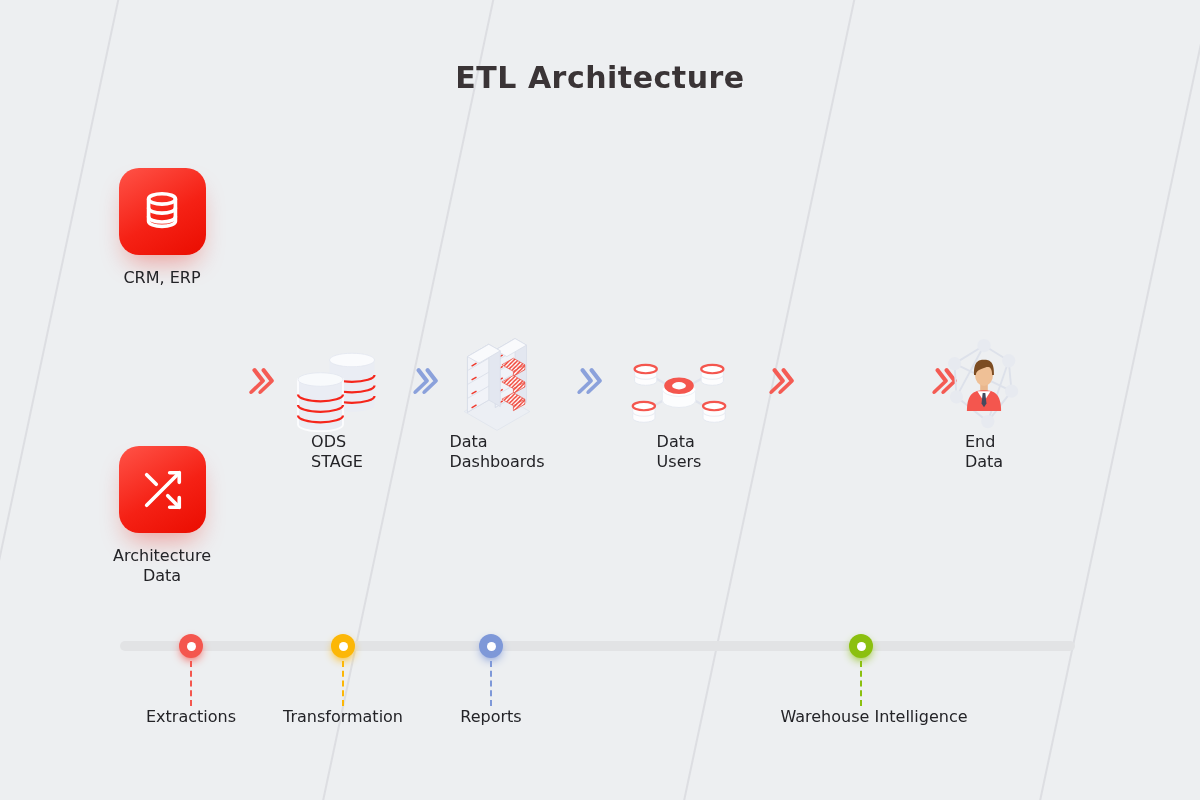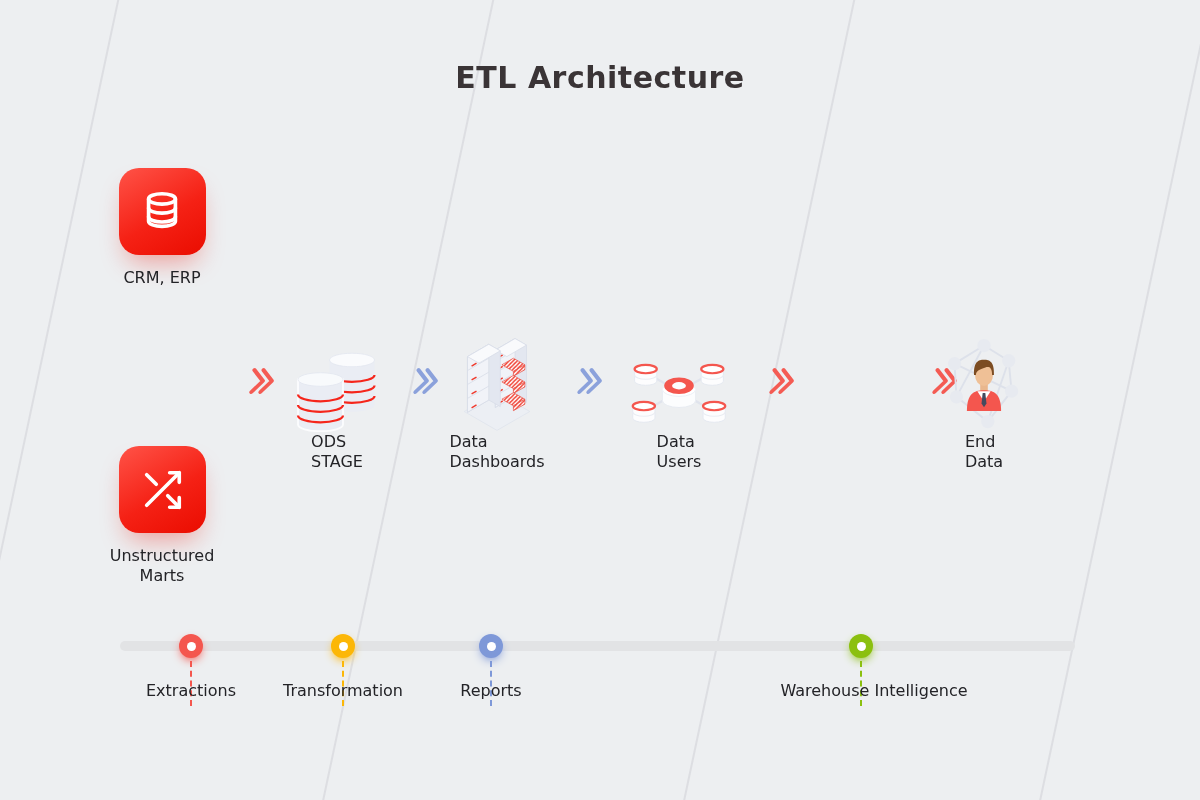--- a/index.html
+++ b/index.html
@@ -32,21 +32,21 @@
   
   .tl-bar { position:absolute; left:120px; top:641px; width:955px; height:10px;
     border-radius:6px; background:#e2e3e5; }
   .phase { position:absolute; }
   .dot { position:absolute; width:24px; height:24px; border-radius:50%;
     background:var(--c); top:634px; box-shadow:0 4px 10px -2px var(--c); }
   .dot::after { content:""; position:absolute; left:7.5px; top:7.5px; width:9px; height:9px;
     border-radius:50%; background:#fff; }
   .dash { position:absolute; top:661px; height:45px; width:0;
     border-left:2px dashed var(--c); }
-  .phase-label { position:absolute; top:681px; width:300px; text-align:center;
+  .phase-label { position:absolute; top:707px; width:300px; text-align:center;
     font-size:16px; }
   svg { display:block; }
 </style>
 </head>
 <body>
 
 <div class="canvas">
 
   <div class="diag" style="left:130px"></div>
   <div class="diag" style="left:505px"></div>
@@ -71,21 +71,21 @@
   <div class="source" style="top:446px">
     <div class="tile">
       <svg width="46" height="46" viewBox="0 0 24 24" fill="none" stroke="#ffffff" stroke-width="1.9" stroke-linecap="round" stroke-linejoin="round">
         <polyline points="16 3 21 3 21 8"></polyline>
         <line x1="4" y1="20" x2="21" y2="3"></line>
         <polyline points="21 16 21 21 16 21"></polyline>
         <line x1="15" y1="15" x2="21" y2="21"></line>
         <line x1="4" y1="4" x2="9" y2="9"></line>
       </svg>
     </div>
-    <div class="src-label">Unstructured Marts</div>
+    <div class="src-label">Architecture Data</div>
   </div>
 
   <div class="chev" style="left: 248px; color: rgb(244, 91, 83);">
     <svg width="27" height="30" viewBox="0 0 27 30" fill="none" stroke="currentColor" stroke-width="4" stroke-linecap="round" stroke-linejoin="round">
         <g transform="translate(3,0) skewX(-8)">
           <path d="M4 4 L14 15 L4 26"></path>
           <path d="M13 4 L23 15 L13 26"></path>
         </g>
       </svg>
   </div>

